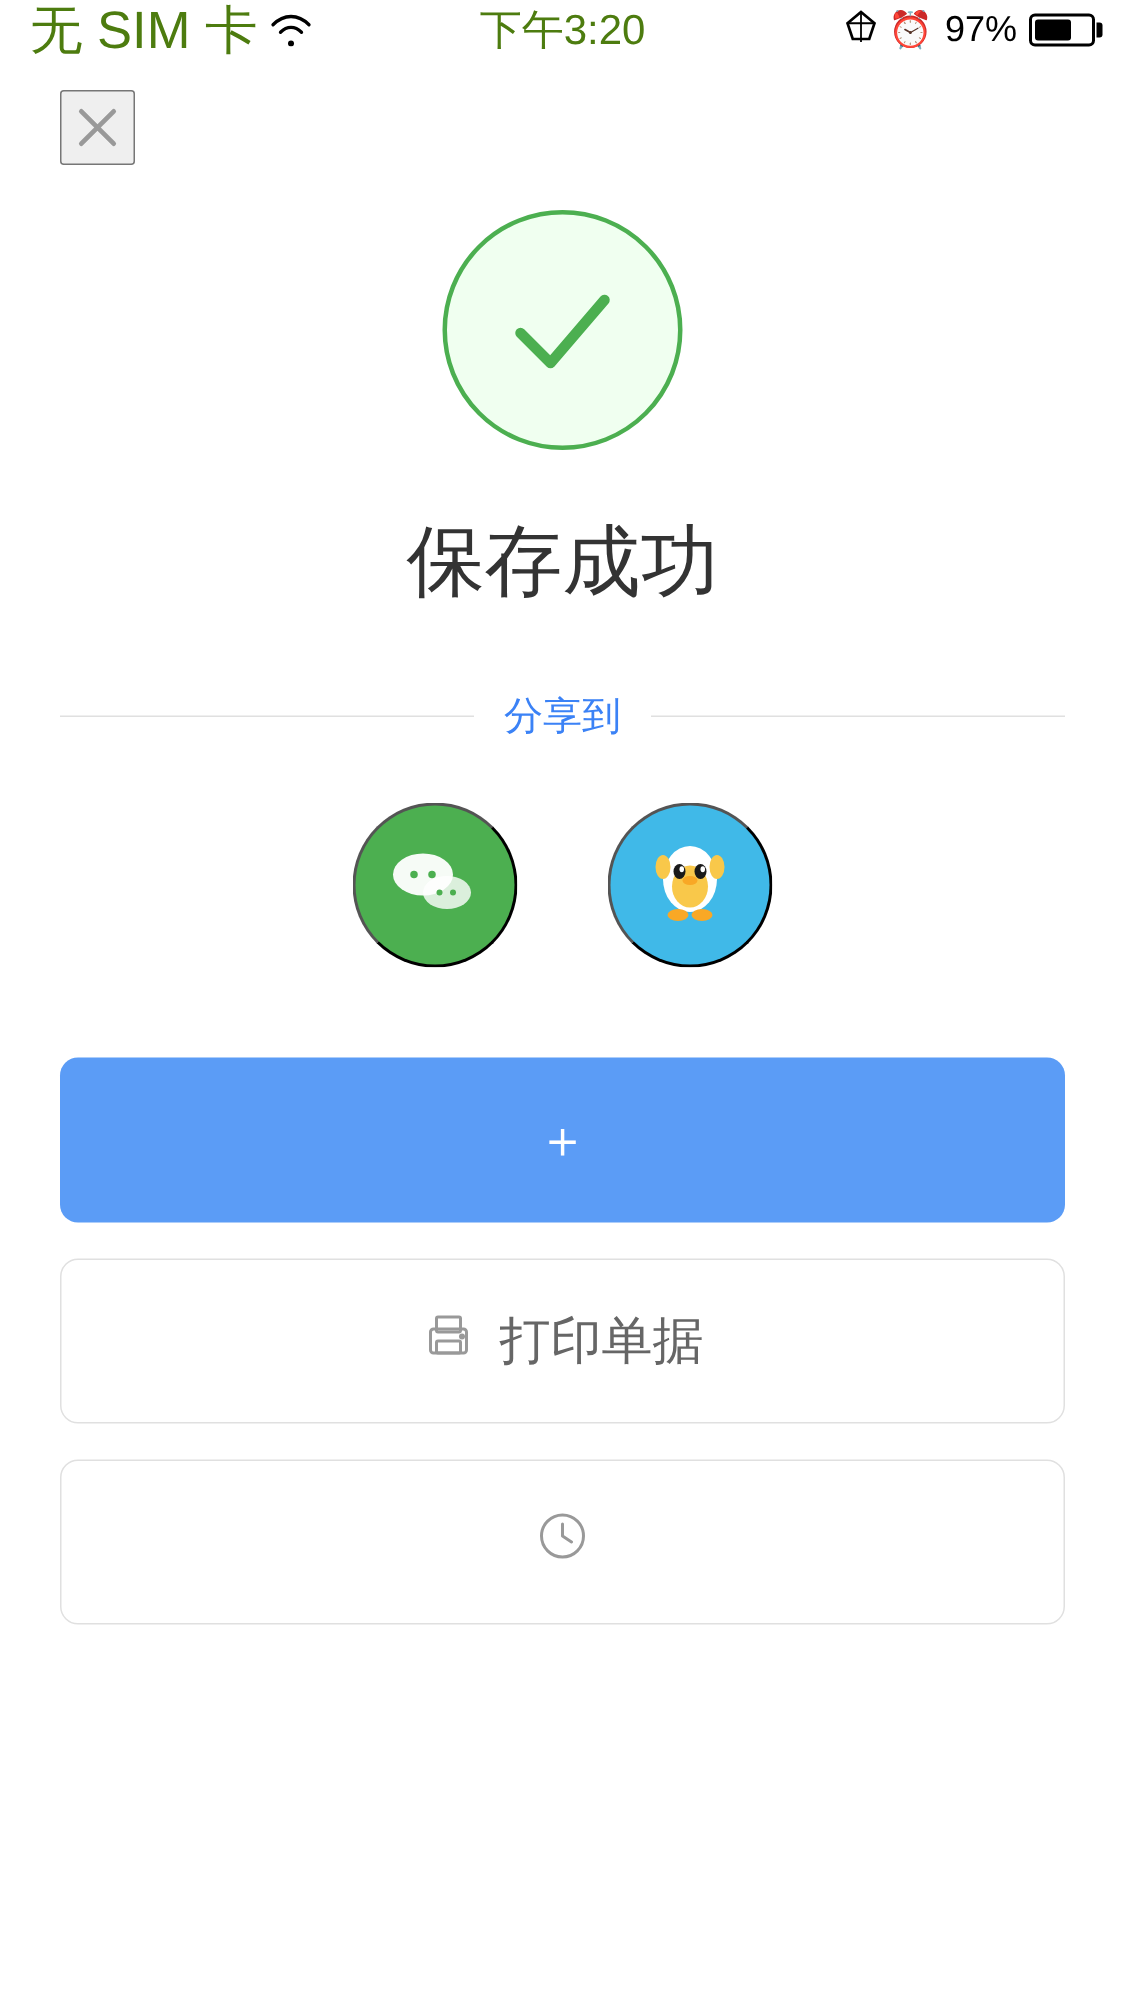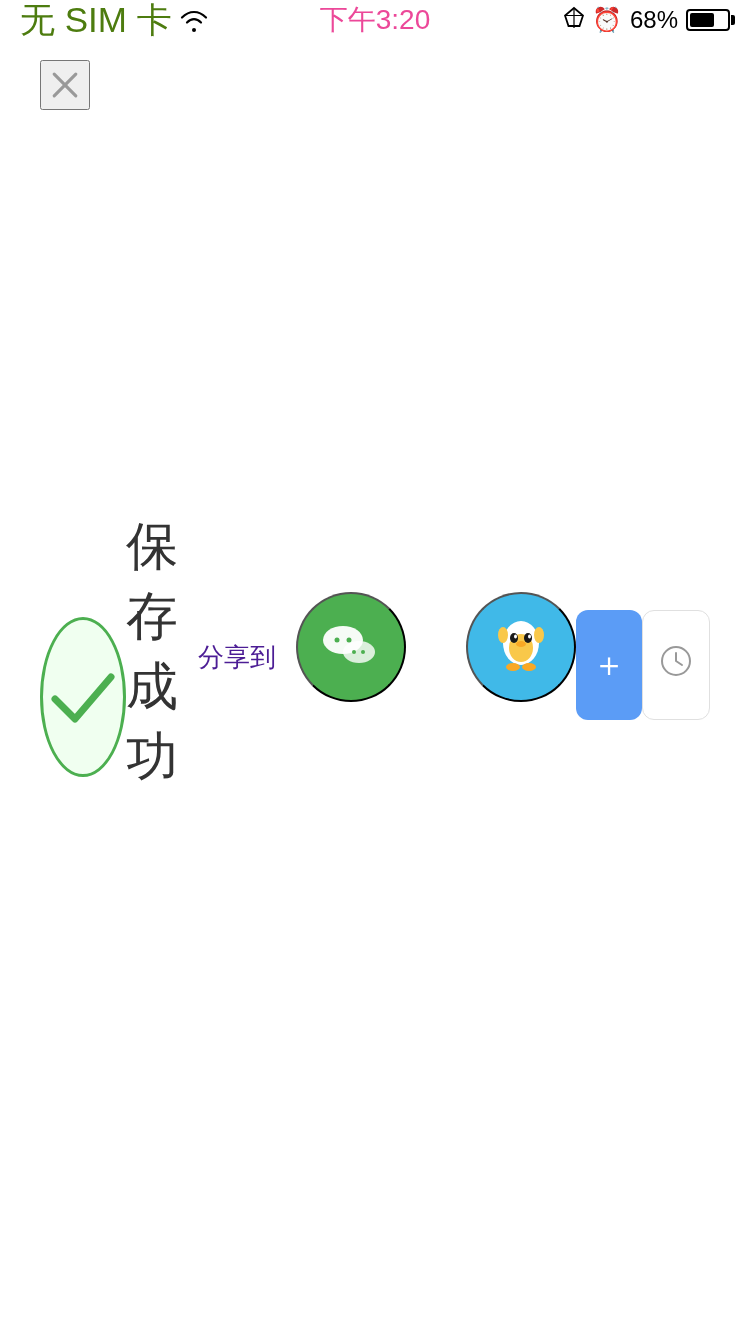--- a/index.html
+++ b/index.html
@@ -26,21 +26,21 @@
     .status-left {
       display: flex;
       align-items: center;
       gap: 8px;
       font-size: 35px;
       color: #4d7c0f;
     }
     .status-center {
       font-size: 28px;
       font-weight: 500;
-      color: #ec4899;
+      color: #4d7c0f;
       position: absolute;
       left: 50%;
       transform: translateX(-50%);
     }
     .status-right {
       display: flex;
       align-items: center;
       gap: 8px;
       font-size: 24px;
       color: #000;
@@ -70,20 +70,21 @@
       height: 100%;
       width: 68%;
       background: #000;
       border-radius: 2px;
     }
 
     
     .content {
       flex: 1;
       display: flex;
+      flex-direction: column;
       align-items: center;
       padding: 20px 40px 40px;
       position: relative;
     }
 
     
     .close-btn {
       position: absolute;
       top: 20px;
       left: 40px;
@@ -134,21 +135,21 @@
       gap: 20px;
       margin-bottom: 40px;
     }
     .divider-line {
       flex: 1;
       height: 1px;
       background: #e0e0e0;
     }
     .divider-text {
       font-size: 26px;
-      color: #4c1d95;
+      color: #3b82f6;
       white-space: nowrap;
     }
 
     
     .share-row {
       display: flex;
       gap: 60px;
       margin-bottom: 60px;
     }
     .share-icon-btn {
@@ -208,21 +209,21 @@
   </div>
   <div class="status-center">下午3:20</div>
   <div class="status-right">
     <span>
       <svg width="20" height="22" viewBox="0 0 20 22" fill="none">
         <path d="M10 2L19 9.5L15.5 20H4.5L1 9.5L10 2Z" stroke="#000" stroke-width="1.8" fill="none"></path>
         <path d="M10 2v20M1 9.5h18" stroke="#000" stroke-width="1.2"></path>
       </svg>
     </span>
     <span>⏰</span>
-    <span>68%</span>
+    <span>97%</span>
     <div class="battery-icon">
       <div class="battery-fill"></div>
     </div>
   </div>
 </div>
 
 <div class="content">
 
   <button class="close-btn">
     <svg class="close-icon-svg" viewBox="0 0 40 40" fill="none" xmlns="http://www.w3.org/2000/svg">
@@ -280,20 +281,31 @@
         <ellipse cx="24" cy="54" rx="7" ry="4" fill="#f9a825"></ellipse>
         <ellipse cx="40" cy="54" rx="7" ry="4" fill="#f9a825"></ellipse>
       </svg>
     </button>
   </div>
 
   <button class="action-btn primary">
     <span>＋</span>
   </button>
 
+  <button class="action-btn secondary">
+    <span>
+      <svg width="36" height="36" viewBox="0 0 36 36" fill="none">
+        <rect x="6" y="14" width="24" height="16" rx="2" stroke="#999" stroke-width="2" fill="none"></rect>
+        <rect x="10" y="6" width="16" height="10" rx="1" stroke="#999" stroke-width="2" fill="none"></rect>
+        <rect x="10" y="22" width="16" height="8" rx="1" stroke="#999" stroke-width="2" fill="none"></rect>
+        <circle cx="27" cy="19" r="2" fill="#999"></circle>
+      </svg>
+    </span>
+    <span>打印单据</span>
+  </button>
 
   <button class="action-btn secondary">
     <span>
       <svg width="36" height="36" viewBox="0 0 36 36" fill="none">
         <circle cx="18" cy="18" r="14" stroke="#999" stroke-width="2" fill="none"></circle>
         <polyline points="18,10 18,18 24,22" stroke="#999" stroke-width="2" stroke-linecap="round" stroke-linejoin="round"></polyline>
       </svg>
     </span>
   </button>
 

